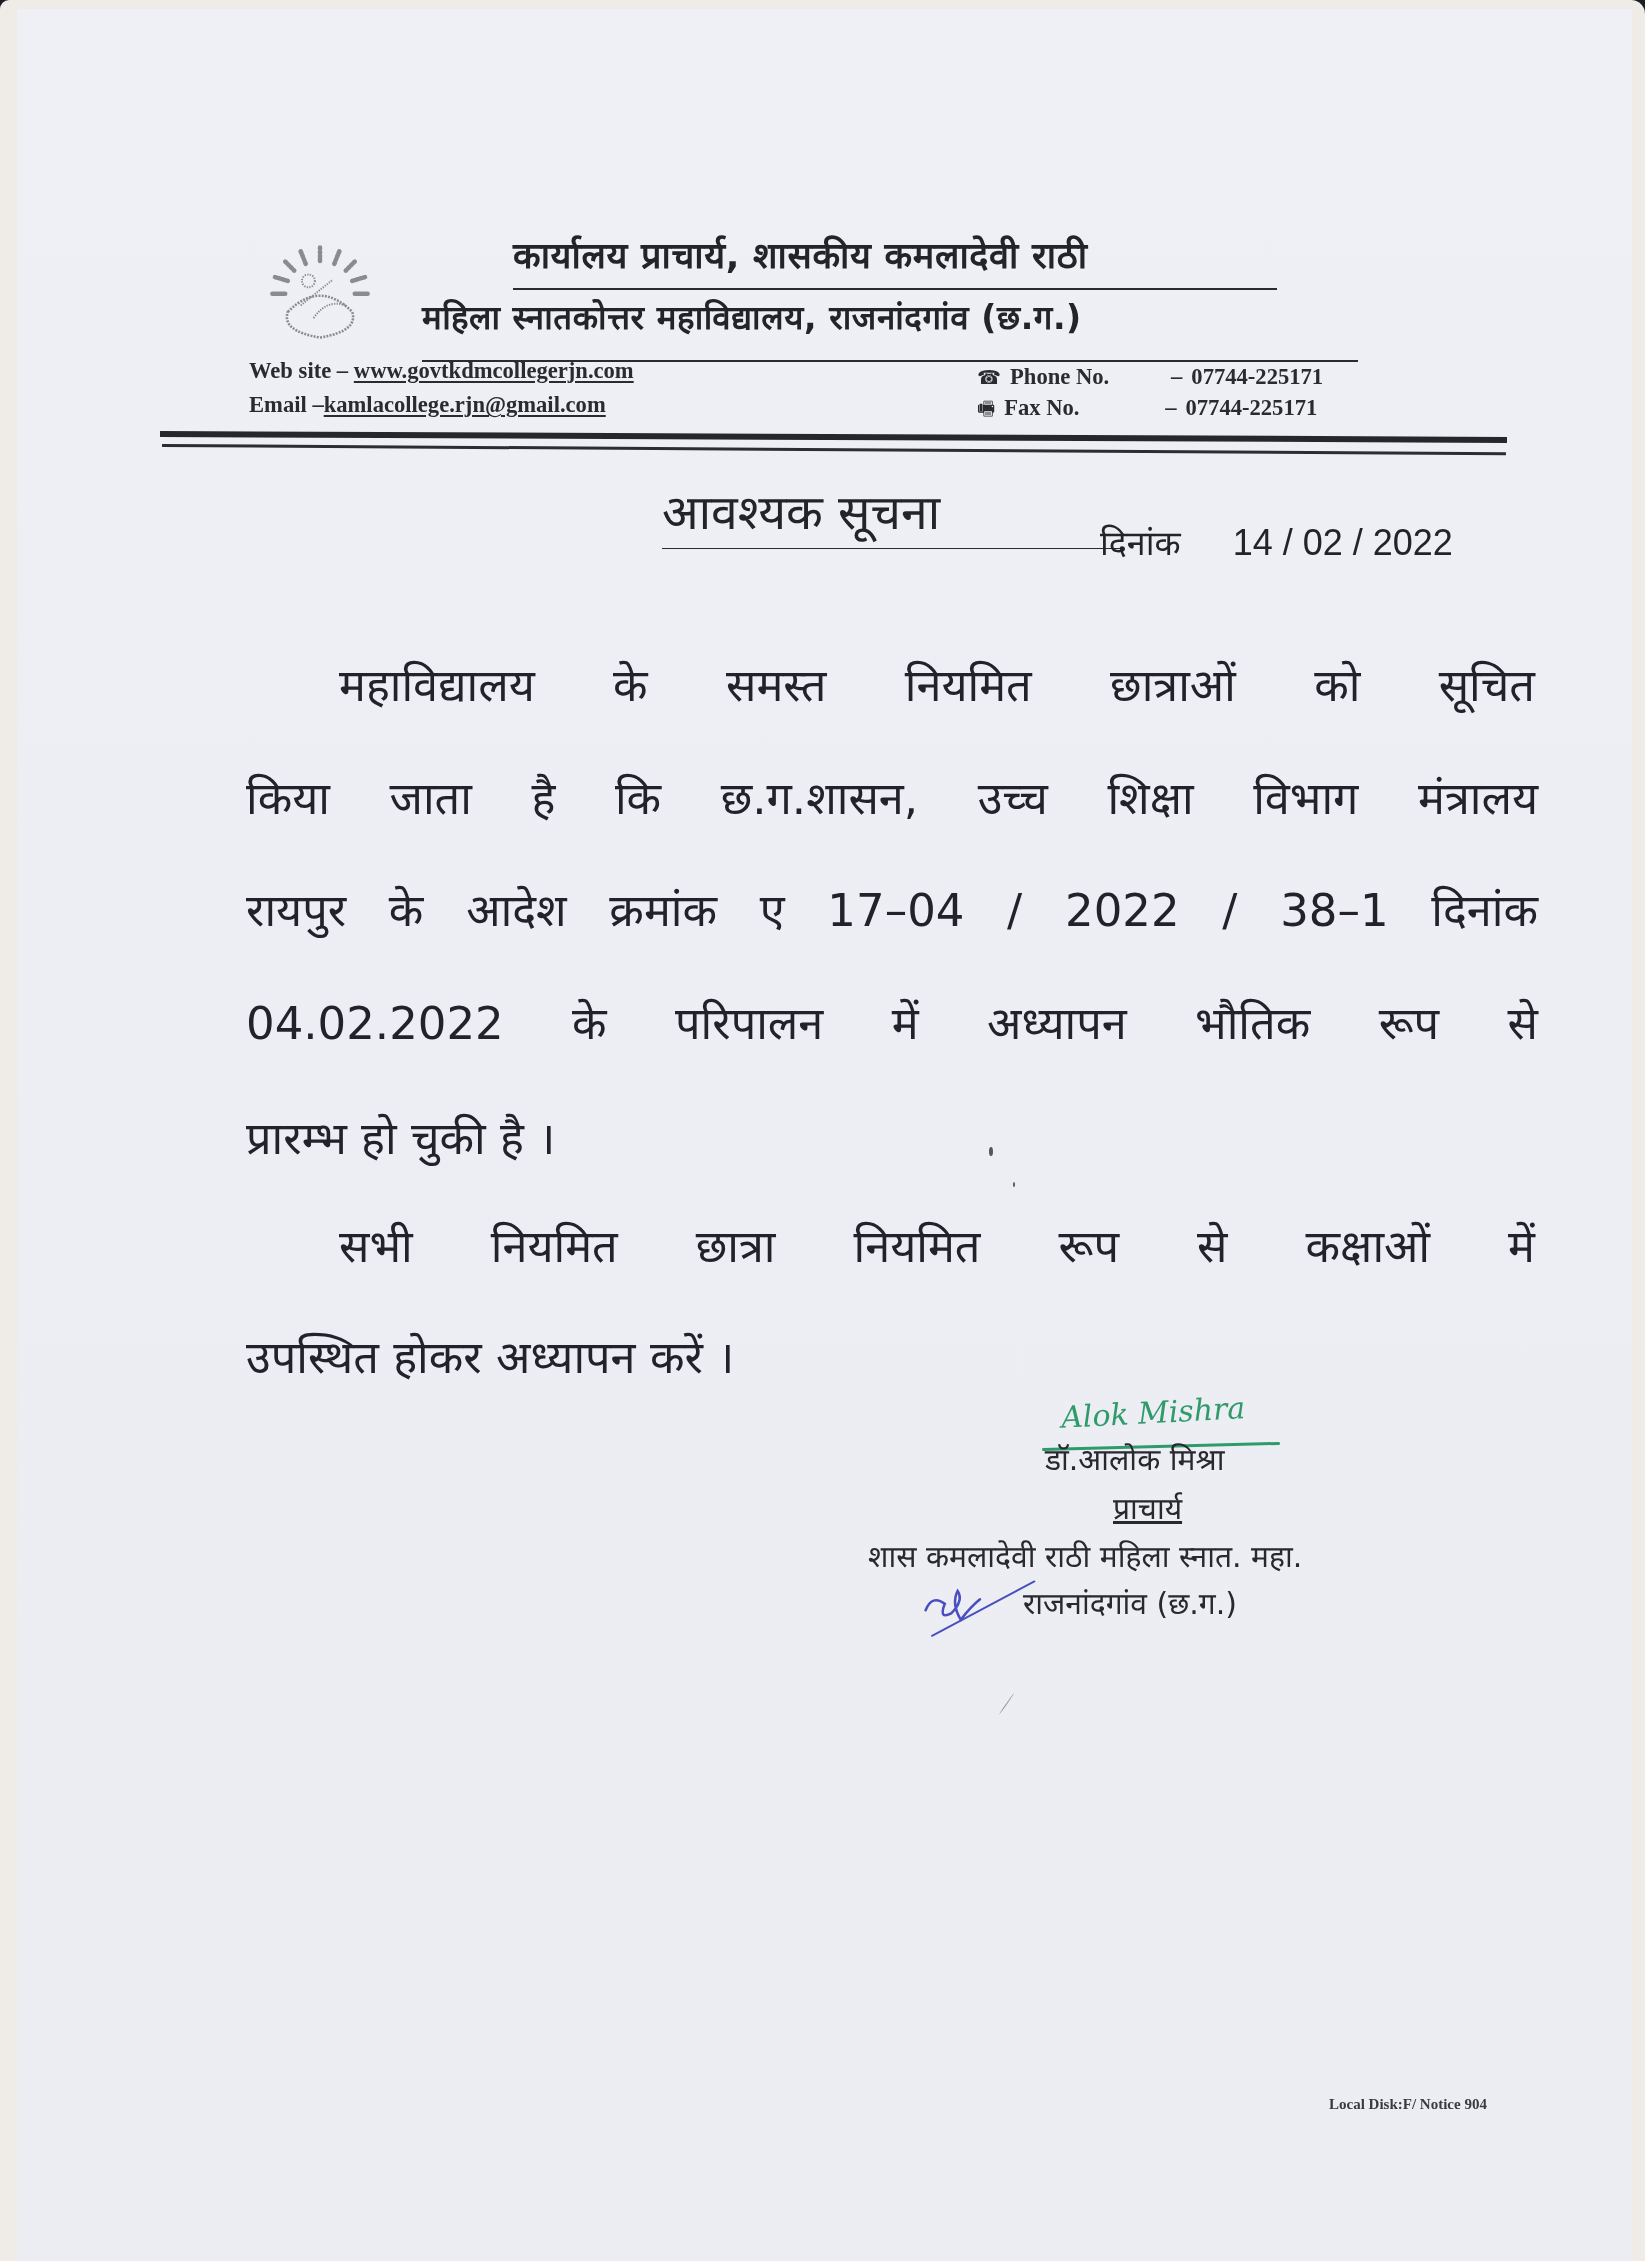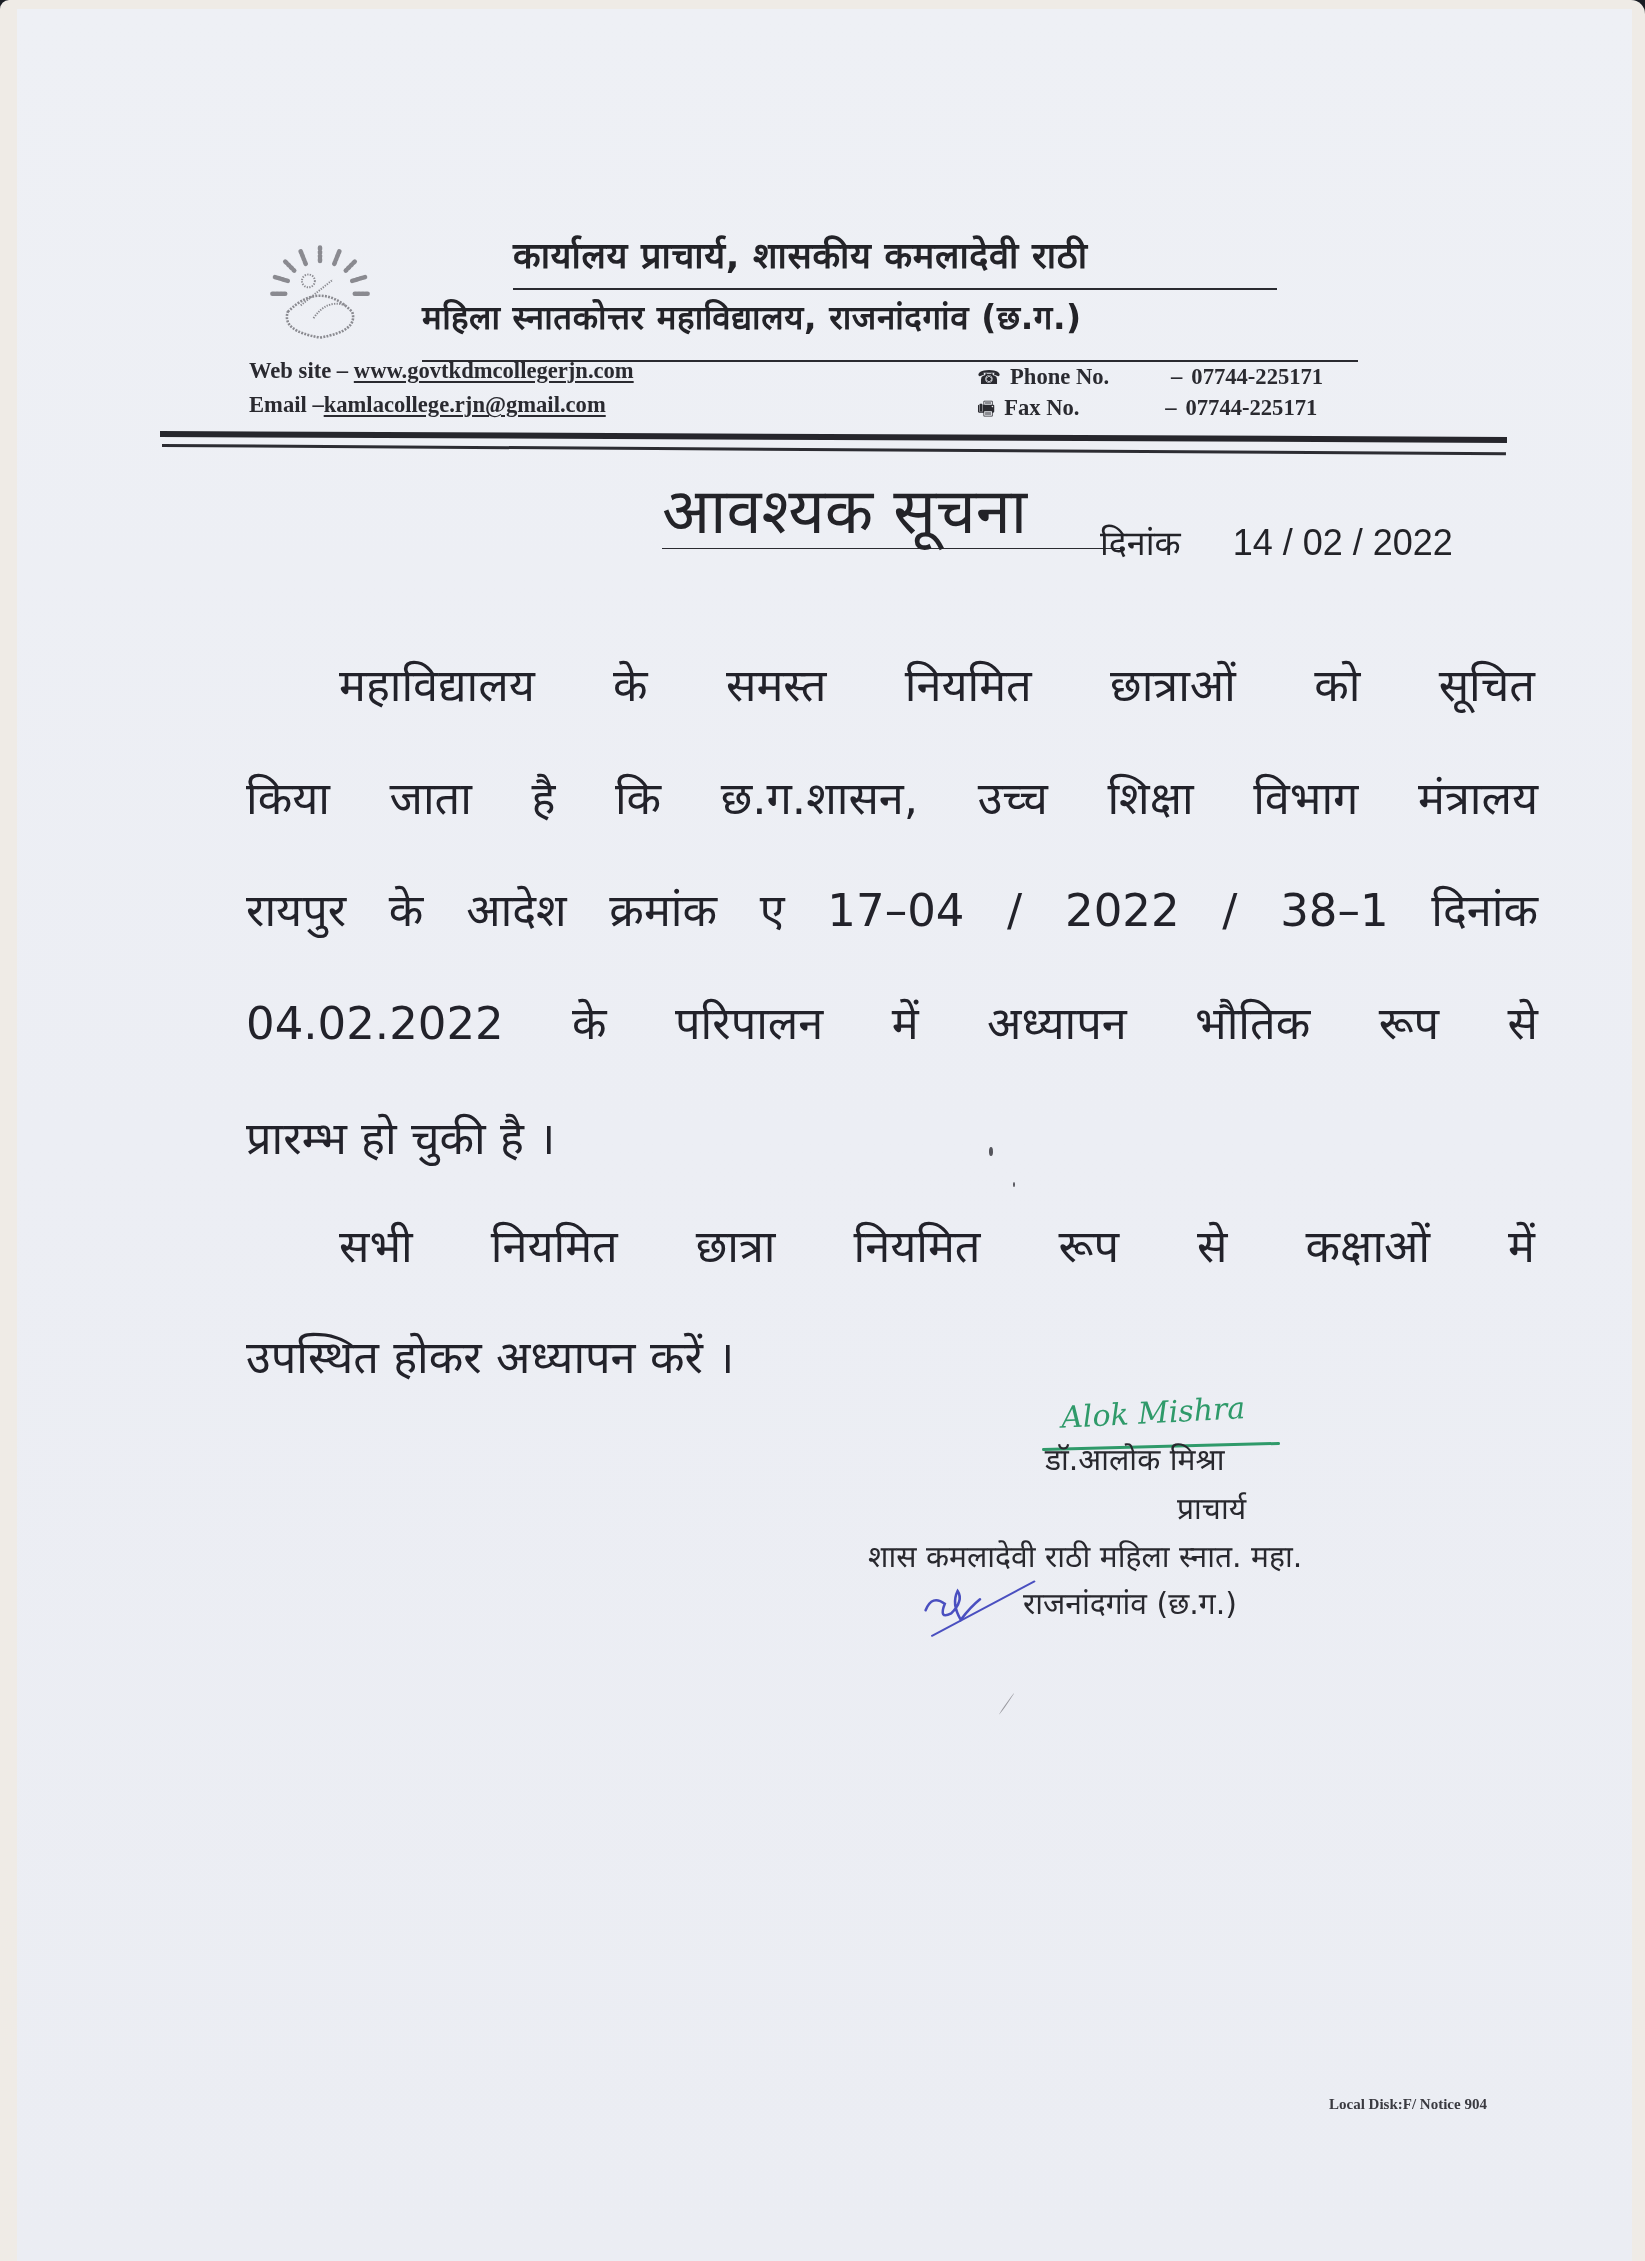--- a/index.html
+++ b/index.html
@@ -92,21 +92,21 @@
       left: 145px; top: 435px;
       width: 1344px; height: 2.6px;
       background: #2c2c32;
       transform: rotate(0.35deg);
       transform-origin: left center;
     }
 
     
     .notice-title {
       left: 645px; top: 471px;
-      font-size: 63px;
+      font-size: 48px;
       line-height: 64px;
       color: #232328;
       white-space: nowrap;
       padding-bottom: 3.9px;
       border-bottom: 1.9px solid #2a2a30;
       width: 461px;
     }
     .date-row {
       left: 1083px; top: 511px;
       font-family: "Liberation Sans", sans-serif;
@@ -158,21 +158,21 @@
       border-radius: 1.3px;
     }
     .sig-line {
       font-family: "DejaVu Sans", sans-serif;
       font-size: 30px;
       line-height: 39px;
       color: #28282e;
       white-space: nowrap;
     }
     .sig-name { left: 1028px; top: 1431px; }
-    .sig-title { left: 1160px; top: 1480px; }
+    .sig-title { left: 1096px; top: 1480px; text-decoration: underline; }
     .sig-college { left: 851px; top: 1528px; }
     .sig-city { left: 1006px; top: 1575px; }
     .sig-blue {
       left: 902px; top: 1566px;
       width: 122px; height: 64px;
     }
 
     
     .footer-ref {
       left: 1312px; top: 2087px;

